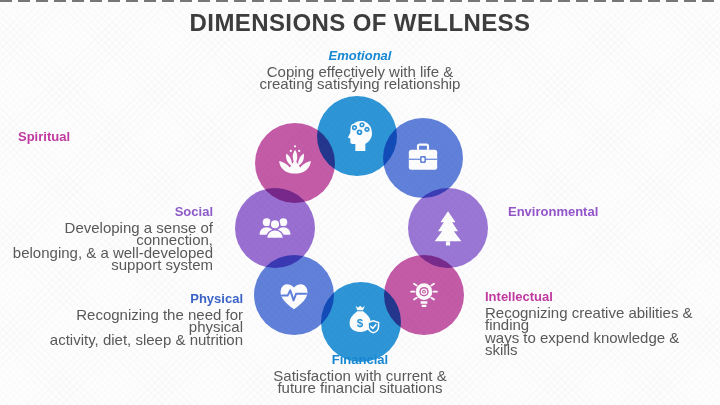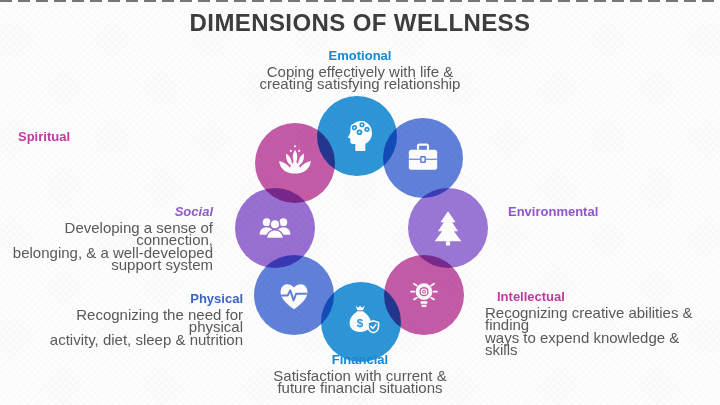--- a/index.html
+++ b/index.html
@@ -166,44 +166,44 @@
         <use href="#people-group-icon"></use>
       </svg>
   </div>
   <div class="circle" id="c-spiritual" style="background: rgb(198, 92, 168); color: rgb(198, 92, 168);">
     <svg>
         <use href="#lotus-icon"></use>
       </svg>
   </div>
 
   <div class="dim-block" id="blk-emotional">
-    <h3 style="color: rgb(23, 135, 210);">Emotional</h3>
+    <h3 style="color: rgb(23, 135, 210); font-style: italic;">Emotional</h3>
     <p>Coping effectively with life &amp;
 creating satisfying relationship</p>
   </div>
   <div class="dim-block" id="blk-environmental">
     <h3 style="color: rgb(146, 84, 200);">Environmental</h3>
   </div>
   <div class="dim-block" id="blk-intellectual">
-    <h3 style="color: rgb(192, 57, 159); margin-left: 12px;">Intellectual</h3>
+    <h3 style="color: rgb(192, 57, 159);">Intellectual</h3>
     <p>Recognizing creative abilities &amp; finding
 ways to expend knowledge &amp; skills</p>
   </div>
   <div class="dim-block" id="blk-financial">
     <h3 style="color: rgb(23, 135, 210);">Financial</h3>
     <p>Satisfaction with current &amp;
 future financial situations</p>
   </div>
   <div class="dim-block" id="blk-physical">
     <h3 style="color: rgb(60, 99, 198);">Physical</h3>
     <p>Recognizing the need for physical
 activity, diet, sleep &amp; nutrition</p>
   </div>
   <div class="dim-block" id="blk-social">
-    <h3 style="color: rgb(142, 92, 199); font-style: italic;">Social</h3>
+    <h3 style="color: rgb(142, 92, 199);">Social</h3>
     <p>Developing a sense of connection,
 belonging, &amp; a well-developed
 support system</p>
   </div>
   <div class="dim-block" id="blk-spiritual">
     <h3 style="color: rgb(192, 57, 159);">Spiritual</h3>
   </div>
 </div>
 
 </body></html>

